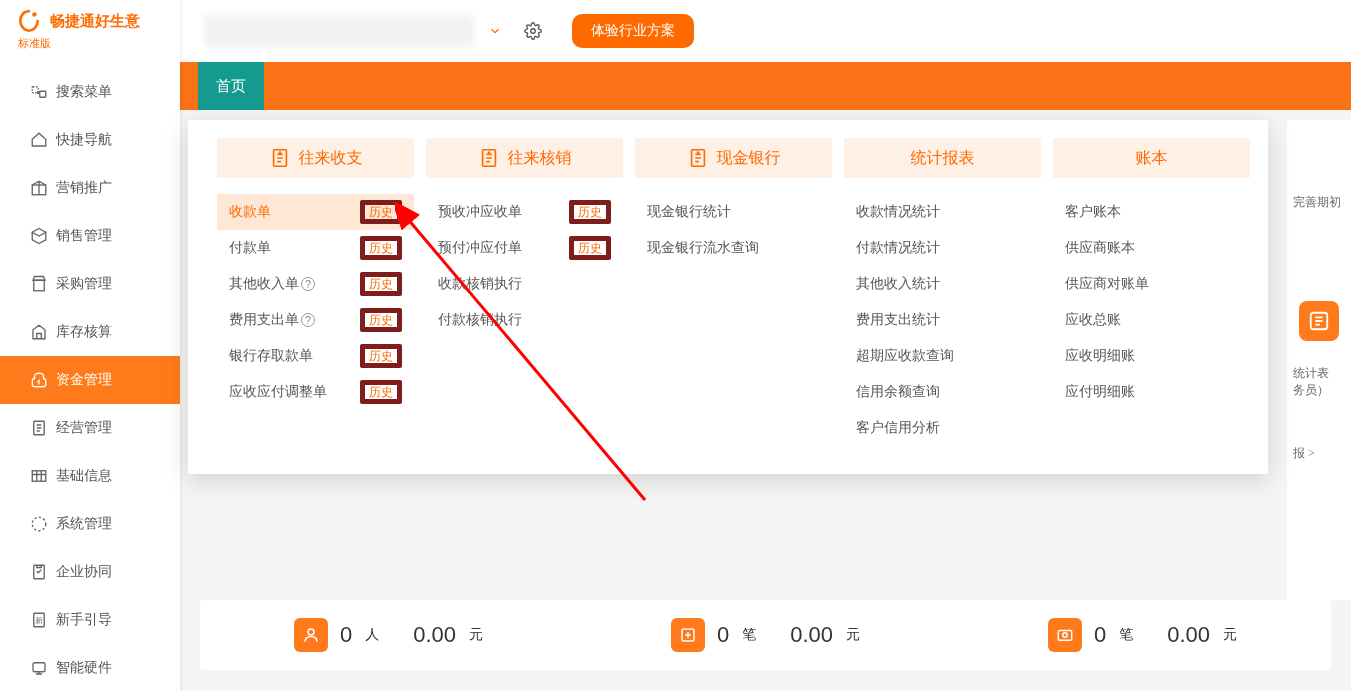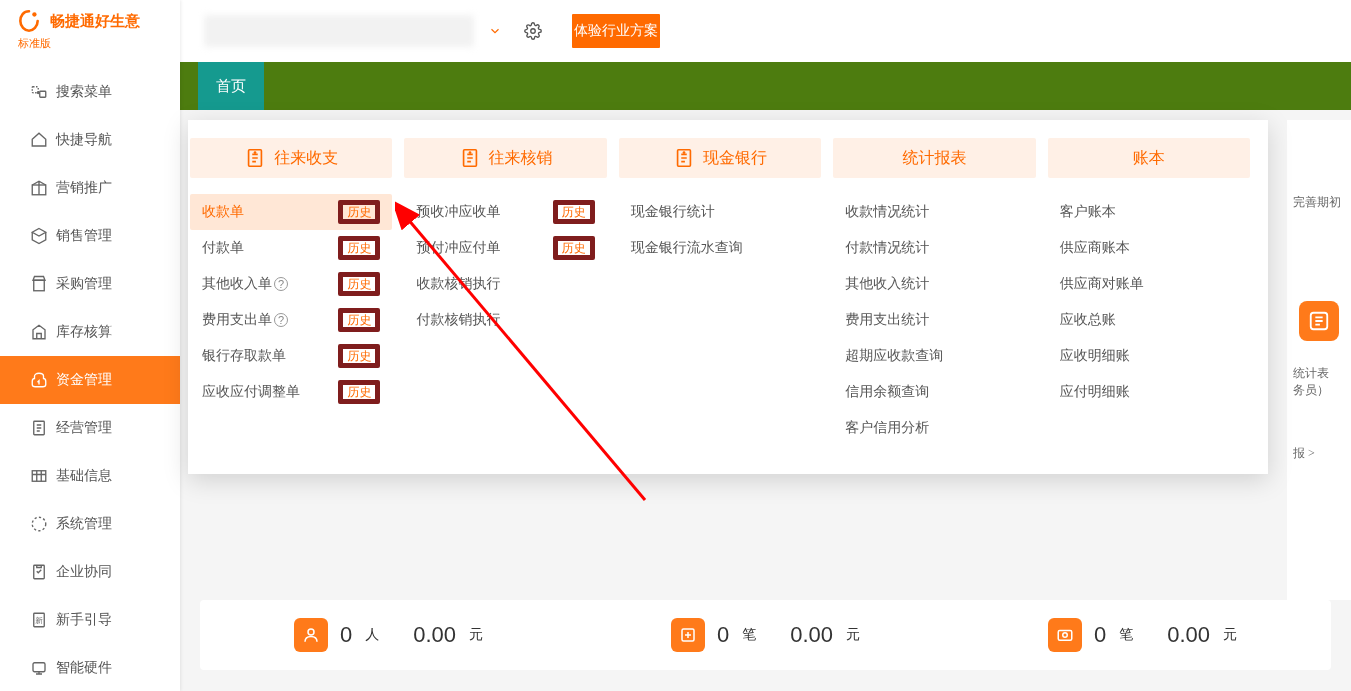--- a/index.html
+++ b/index.html
@@ -12,24 +12,24 @@
 .logo-edition { color:#ff6a00; font-size:11px; margin-top:2px; margin-left:2px; }
 .nav-list { padding-top:6px; }
 .nav-item { height:48px; display:flex; align-items:center; padding-left:30px; gap:8px; color:#555; cursor:pointer; }
 .nav-item .ico { width:18px; height:18px; flex:0 0 18px; color:#666; }
 .nav-item.active { background:#ff7a1a; color:#fff; }
 .nav-item.active .ico { color:#fff; }
 .topbar { position:absolute; left:180px; top:0; right:0; height:62px; background:#fff; display:flex; align-items:center; padding-left:24px; gap:6px; }
 .top-org { width:270px; height:32px; background:#f2f2f2; border-radius:3px; filter:blur(3px); }
 .top-chevron { color:#ff6a00; margin:0 16px 0 8px; }
 .top-gear { width:18px; height:18px; color:#555; margin-right:24px; }
-.top-btn { background:#ff6a00; color:#fff; border:none; height:34px; padding:0 2px; border-radius:1px; font-size:14px; cursor:pointer; }
-.tabbar { position:absolute; left:180px; top:62px; right:0; height:48px; background:#4d7c0f; display:flex; align-items:center; padding-left:18px;text-align:right; }
+.top-btn { background:#ff6a00; color:#fff; border:none; height:34px; padding:0 19px; border-radius:10px; font-size:14px; cursor:pointer; }
+.tabbar { position:absolute; left:180px; top:62px; right:0; height:48px; background:#f97316; display:flex; align-items:center; padding-left:18px;text-align:right; }
 .tab { color:#fff; padding:0 18px; height:48px; display:flex; align-items:center; background:#159a8f; font-size:15px; }
-.megamenu { position:absolute; left:188px; top:120px; width:1080px; background:#fff; box-shadow:0 6px 24px rgba(0,0,0,0.15); padding:18px 18px 28px 2px; display:flex; gap:12px; z-index:20; }
+.megamenu { position:absolute; left:188px; top:120px; width:1080px; background:#fff; box-shadow:0 6px 24px rgba(0,0,0,0.15); padding:18px 18px 28px 29px; display:flex; gap:12px; z-index:20; }
 .mm-col { flex:1; }
 .mm-head { background:#fff0e6; height:40px; display:flex; align-items:center; justify-content:center; gap:8px; color:#ff6a00; font-size:16px; border-radius:2px; margin-bottom:16px; }
 .mm-head.noicon { justify-content:center; }
 .mm-head .hi { width:22px; height:22px; color:#ff6a00; }
 .mm-item { height:36px; display:flex; align-items:center; justify-content:space-between; padding:0 12px; color:#555; cursor:pointer; border-radius:2px; }
 .mm-item.hl { background:#ffe7d6; color:#ff6a00; }
 .hist { border:5px solid #7f1d1d; color:#ff6a00; font-size:12px; padding:1px 4px; border-radius:2px; line-height:1; }
 .helpq { font-size:11px; border:1px solid #999; color:#888; width:14px; height:14px; border-radius:50%; display:inline-flex; align-items:center; justify-content:center; margin-left:2px; }
 .right-strip { position:absolute; right:0; top:120px; width:64px; height:480px; background:#fff; z-index:8; padding:74px 6px 0 6px; font-size:12px; color:#666; text-align:left;font-family:Liberation Serif, serif; }
 .right-ico { width:40px; height:40px; background:#ff7a1a; border-radius:8px; margin:0 auto 24px auto; display:flex; align-items:center; justify-content:center; color:#fff; }

